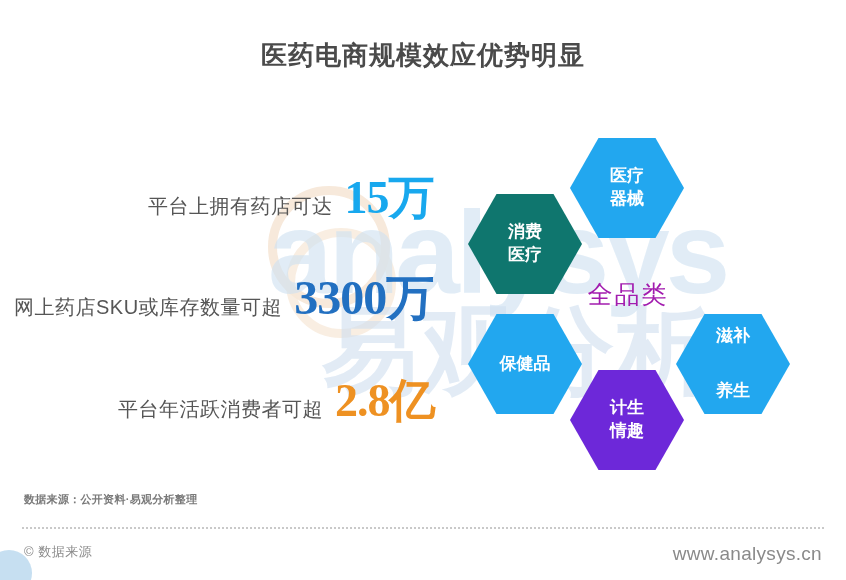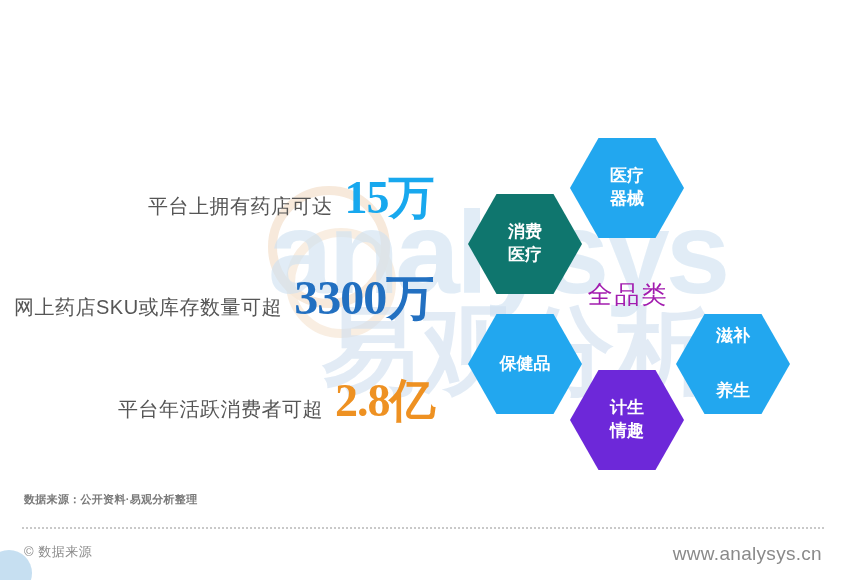--- a/index.html
+++ b/index.html
@@ -201,20 +201,21 @@
 
 <div id="canvas">
 
   <div class="watermark-wrap">
     <div class="wm-ring r1"></div>
     <div class="wm-ring r2"></div>
     <div class="wm-analysys">analysys</div>
     <div class="wm-cn">易观分析</div>
   </div>
 
+  <div class="title">医药电商规模效应优势明显</div>
 
   <div class="stat-row" id="row-0">
     <div class="stat-label">平台上拥有药店可达</div>
     <div class="stat-value" style="color: rgb(24, 168, 238);">15万</div>
   </div>
 
   <div class="stat-row" id="row-1">
     <div class="stat-label">网上药店SKU或库存数量可超</div>
     <div class="stat-value" style="color: rgb(34, 112, 193);">3300万</div>
   </div>

